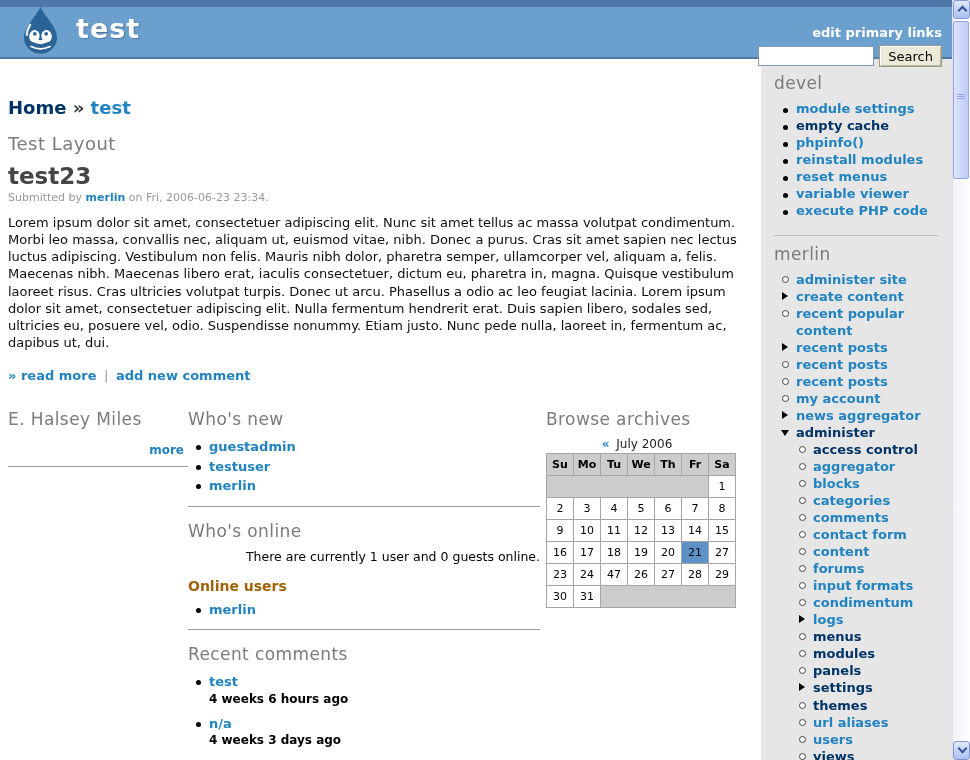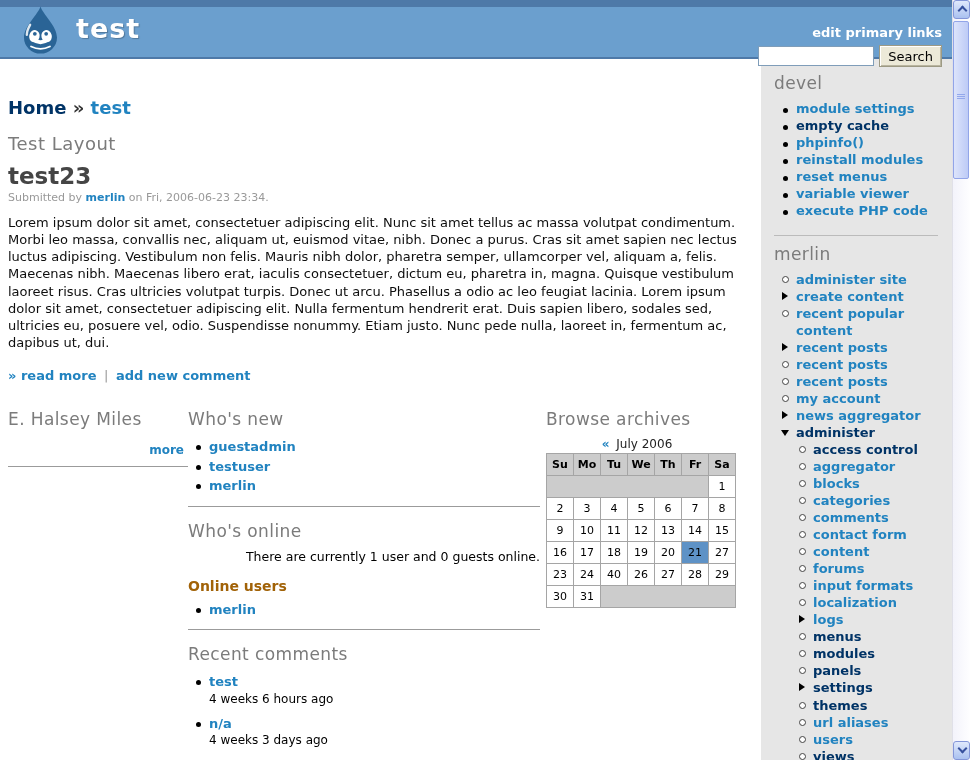--- a/index.html
+++ b/index.html
@@ -53,21 +53,21 @@
   .hr{border:none;border-top:1px solid #9b9b9b;margin:10px 0 14px;}
   .col1 .hr{margin-top:9px;}
 
   ul.plain{list-style:none;margin:2px 0 8px;padding:0 0 0 6px;}
   ul.plain li{position:relative;padding-left:15px;font-size:13px;line-height:1.5;}
   .b-disc{position:absolute;left:2px;top:8px;width:5px;height:5px;border-radius:50%;background:#000;}
   a.lnk{color:var(--link,#2183c0);font-weight:bold;}
   a.lnk.dark{color:var(--link-dark,#036);}
   .status-line{font-size:12.5px;color:#000;margin:0 0 10px;text-align:right;}
   .sub-head{font-size:14px;font-weight:bold;color:#a16207;margin:14px 0 6px;}
-  .age{color:#000;font-weight:400;font-size:12px;line-height:1.25;margin:0 0 7px;}
+  .age{color:#000;font-weight:700;font-size:12px;line-height:1.25;margin:0 0 7px;}
 
   
   .cal-caption{text-align:center;font-size:12px;margin:6px 0 2px;width:182px;color:#222;}
   .cal-prev{color:var(--link,#2183c0);font-weight:bold;padding-right:3px;}
   table.cal{border-collapse:collapse;padding-left:44px;}
   .cal th{background:var(--calendar-gray,#ccc);font-size:11px;color:#000;padding:4px 0;width:26px;border:1px solid #a5a5a5;}
   .cal td{font-size:11px;color:#000;text-align:center;padding:4px 0;border:1px solid #a5a5a5;background:#fff;width:26px;cursor:pointer;}
   .cal td.empty{background:var(--calendar-gray,#ccc);cursor:default;}
   .cal td.selected{background:var(--selected-day,#5e92c6);}
 
@@ -235,21 +235,21 @@
                     <td class="">17</td>
                     <td class="">18</td>
                     <td class="">19</td>
                     <td class="">20</td>
                     <td class="selected">21</td>
                     <td class="">27</td>
                   </tr>
                   <tr>
                     <td class="">23</td>
                     <td class="">24</td>
-                    <td class="">40</td>
+                    <td class="">47</td>
                     <td class="">26</td>
                     <td class="">27</td>
                     <td class="">28</td>
                     <td class="">29</td>
                   </tr>
                   <tr>
                     <td class="">30</td>
                     <td class="">31</td>
                     <td class="empty" colspan="5"></td>
                   </tr>
@@ -285,21 +285,21 @@
             <li class="lvl0"><span class="b-expanded"></span><a class="lnk dark">administer</a></li>
             <li class="lvl1"><span class="b-leaf"></span><a class="lnk dark">access control</a></li>
             <li class="lvl1"><span class="b-leaf"></span><a class="lnk">aggregator</a></li>
             <li class="lvl1"><span class="b-leaf"></span><a class="lnk">blocks</a></li>
             <li class="lvl1"><span class="b-leaf"></span><a class="lnk">categories</a></li>
             <li class="lvl1"><span class="b-leaf"></span><a class="lnk">comments</a></li>
             <li class="lvl1"><span class="b-leaf"></span><a class="lnk">contact form</a></li>
             <li class="lvl1"><span class="b-leaf"></span><a class="lnk">content</a></li>
             <li class="lvl1"><span class="b-leaf"></span><a class="lnk">forums</a></li>
             <li class="lvl1"><span class="b-leaf"></span><a class="lnk">input formats</a></li>
-            <li class="lvl1"><span class="b-leaf"></span><a class="lnk">localization</a></li>
+            <li class="lvl1"><span class="b-leaf"></span><a class="lnk">condimentum</a></li>
             <li class="lvl1"><span class="b-collapsed"></span><a class="lnk">logs</a></li>
             <li class="lvl1"><span class="b-leaf"></span><a class="lnk dark">menus</a></li>
             <li class="lvl1"><span class="b-leaf"></span><a class="lnk dark">modules</a></li>
             <li class="lvl1"><span class="b-leaf"></span><a class="lnk dark">panels</a></li>
             <li class="lvl1"><span class="b-collapsed"></span><a class="lnk dark">settings</a></li>
             <li class="lvl1"><span class="b-leaf"></span><a class="lnk dark">themes</a></li>
             <li class="lvl1"><span class="b-leaf"></span><a class="lnk">url aliases</a></li>
             <li class="lvl1"><span class="b-leaf"></span><a class="lnk">users</a></li>
             <li class="lvl1"><span class="b-leaf"></span><a class="lnk dark">views</a></li>
             <li class="lvl1"><span class="b-leaf"></span><a class="lnk">help</a></li>

